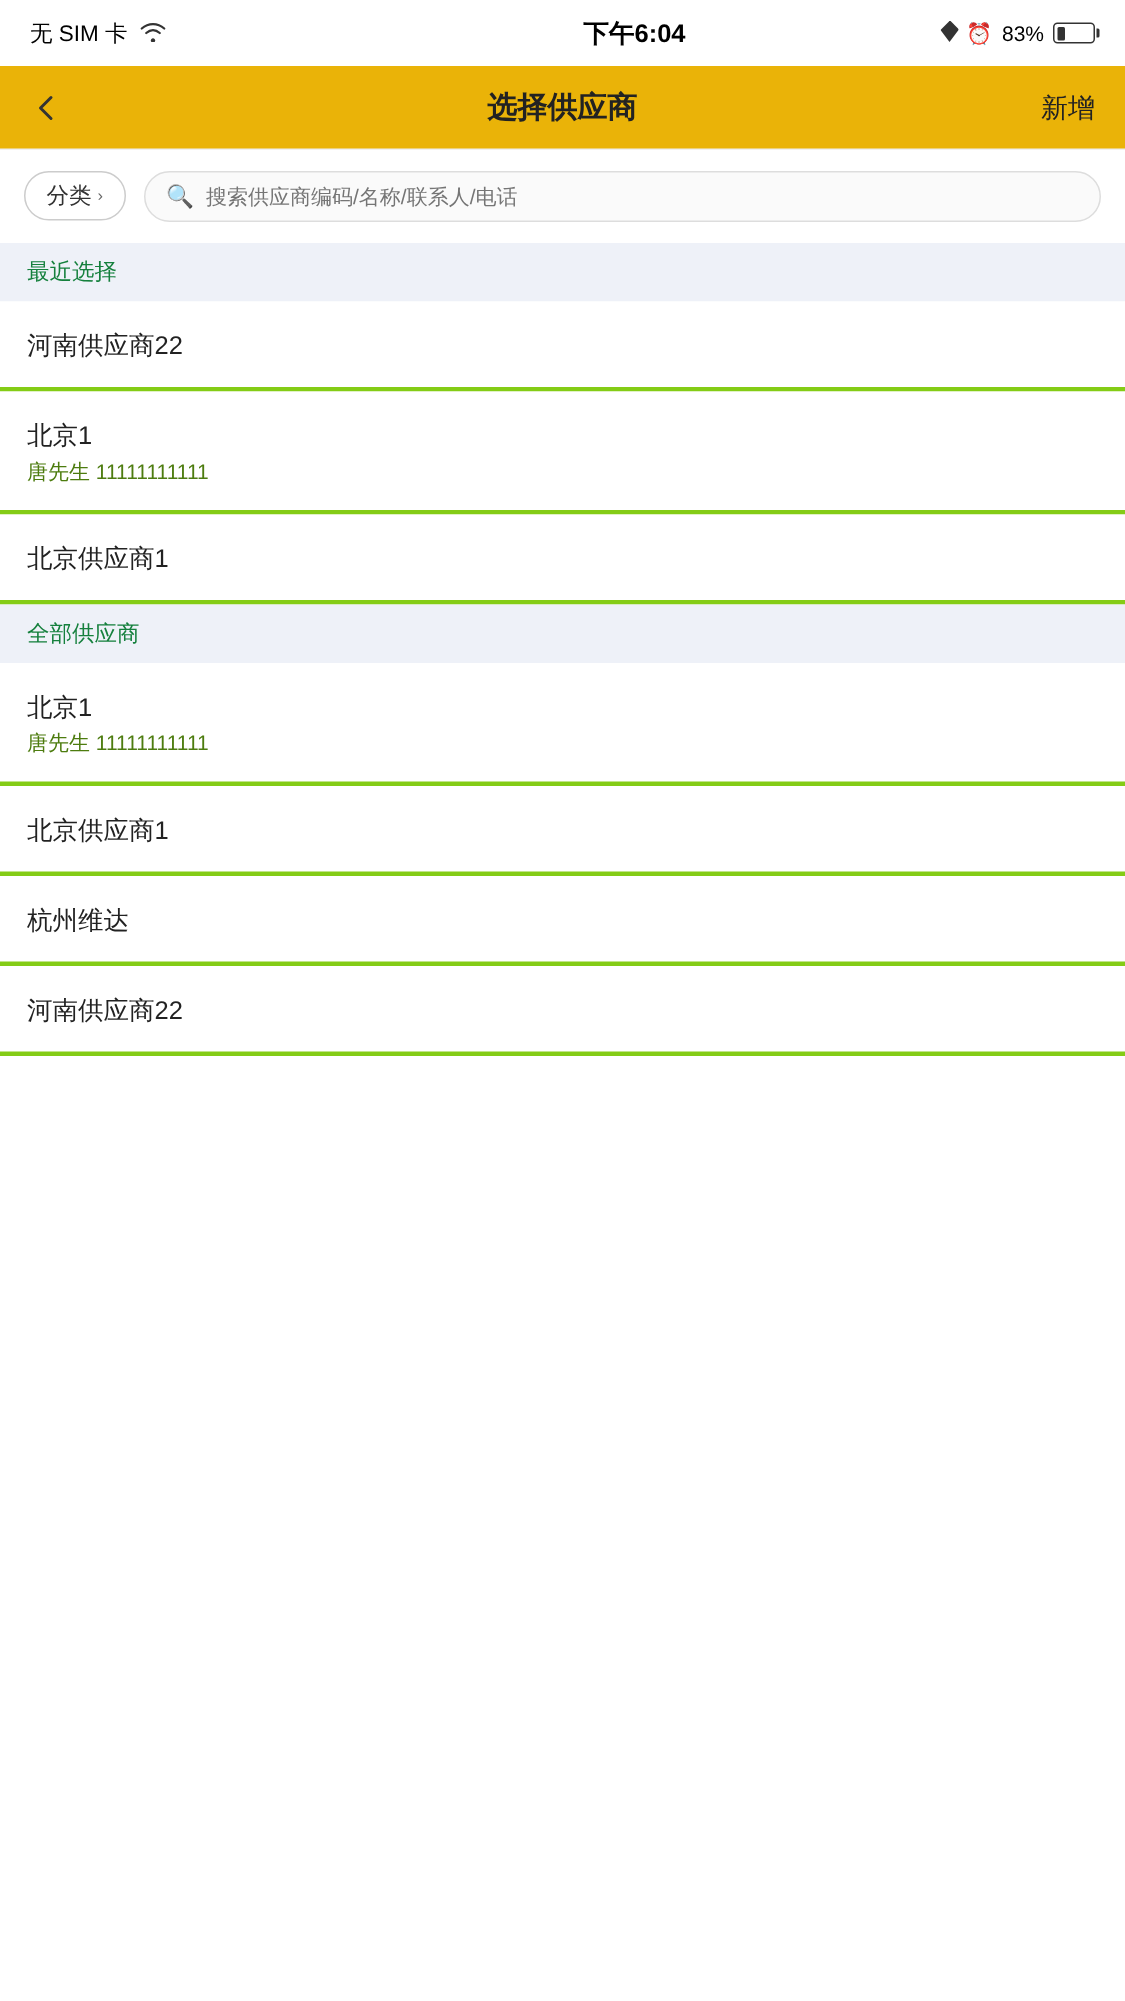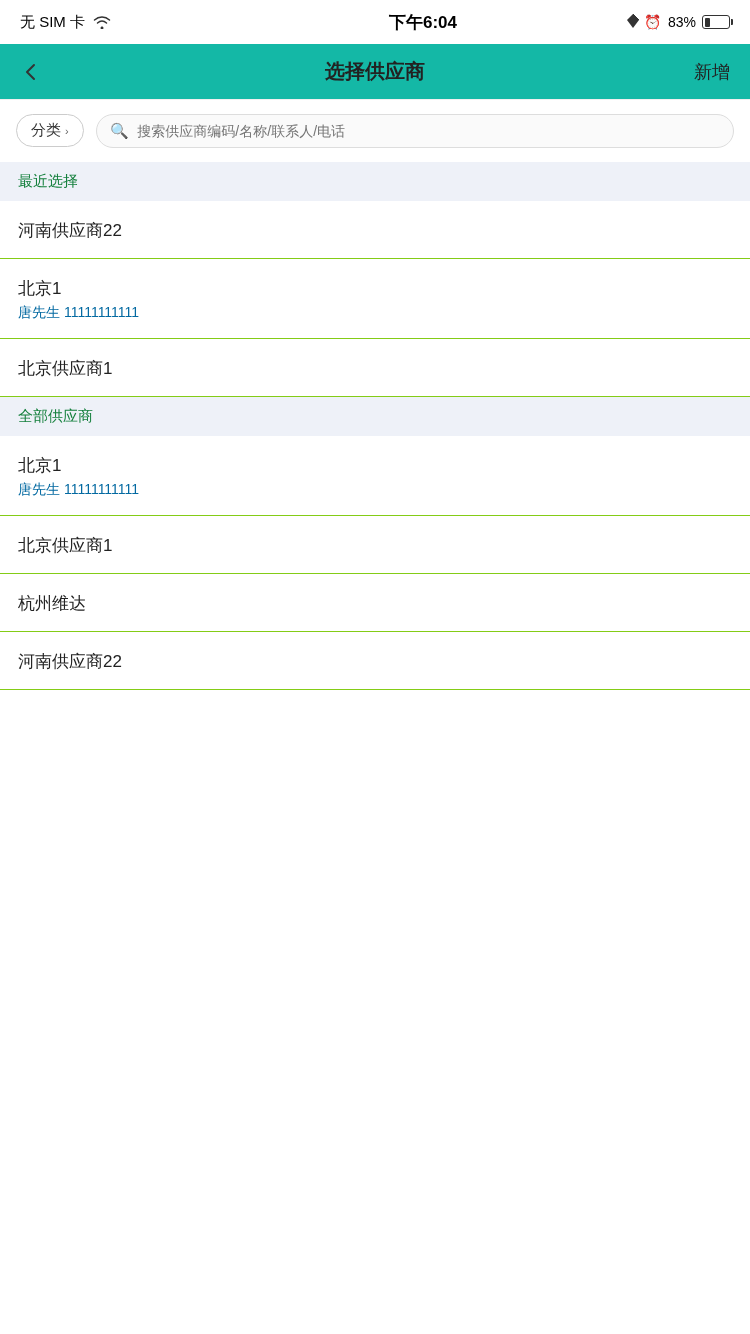--- a/index.html
+++ b/index.html
@@ -68,21 +68,21 @@
     .battery-fill {
       height: 100%;
       width: 22%;
       background: #333;
       border-radius: 1px;
     }
 
     
     .nav-bar {
       height: 56px;
-      background: #14b8a6;
+      background: #eab308;
       display: flex;
       align-items: center;
       justify-content: space-between;
       padding: 0 20px;
       border-bottom: 1px solid #f0f0f0;
     }
     .nav-back {
       font-size: 24px;
       color: #333;
       cursor: pointer;
@@ -160,31 +160,31 @@
     .section-header-text {
       font-size: 15px;
       color: #15803d;
       font-weight: 500;
     }
 
     
     .list-item {
       background: #ffffff;
       padding: 18px 18px 16px 18px;
-      border-bottom: 1px solid #84cc16;
+      border-bottom: 3px solid #84cc16;
       cursor: pointer;
     }
     .item-name {
       font-size: 17px;
       color: #222;
       font-weight: 400;
     }
     .item-sub {
       font-size: 14px;
-      color: #0369a1;
+      color: #4d7c0f;
       margin-top: 4px;
     }
   </style>
 </head>
 <body>
 
 <div class="status-bar">
   <div class="status-left">
     <span>无 SIM 卡</span>
     <span>

